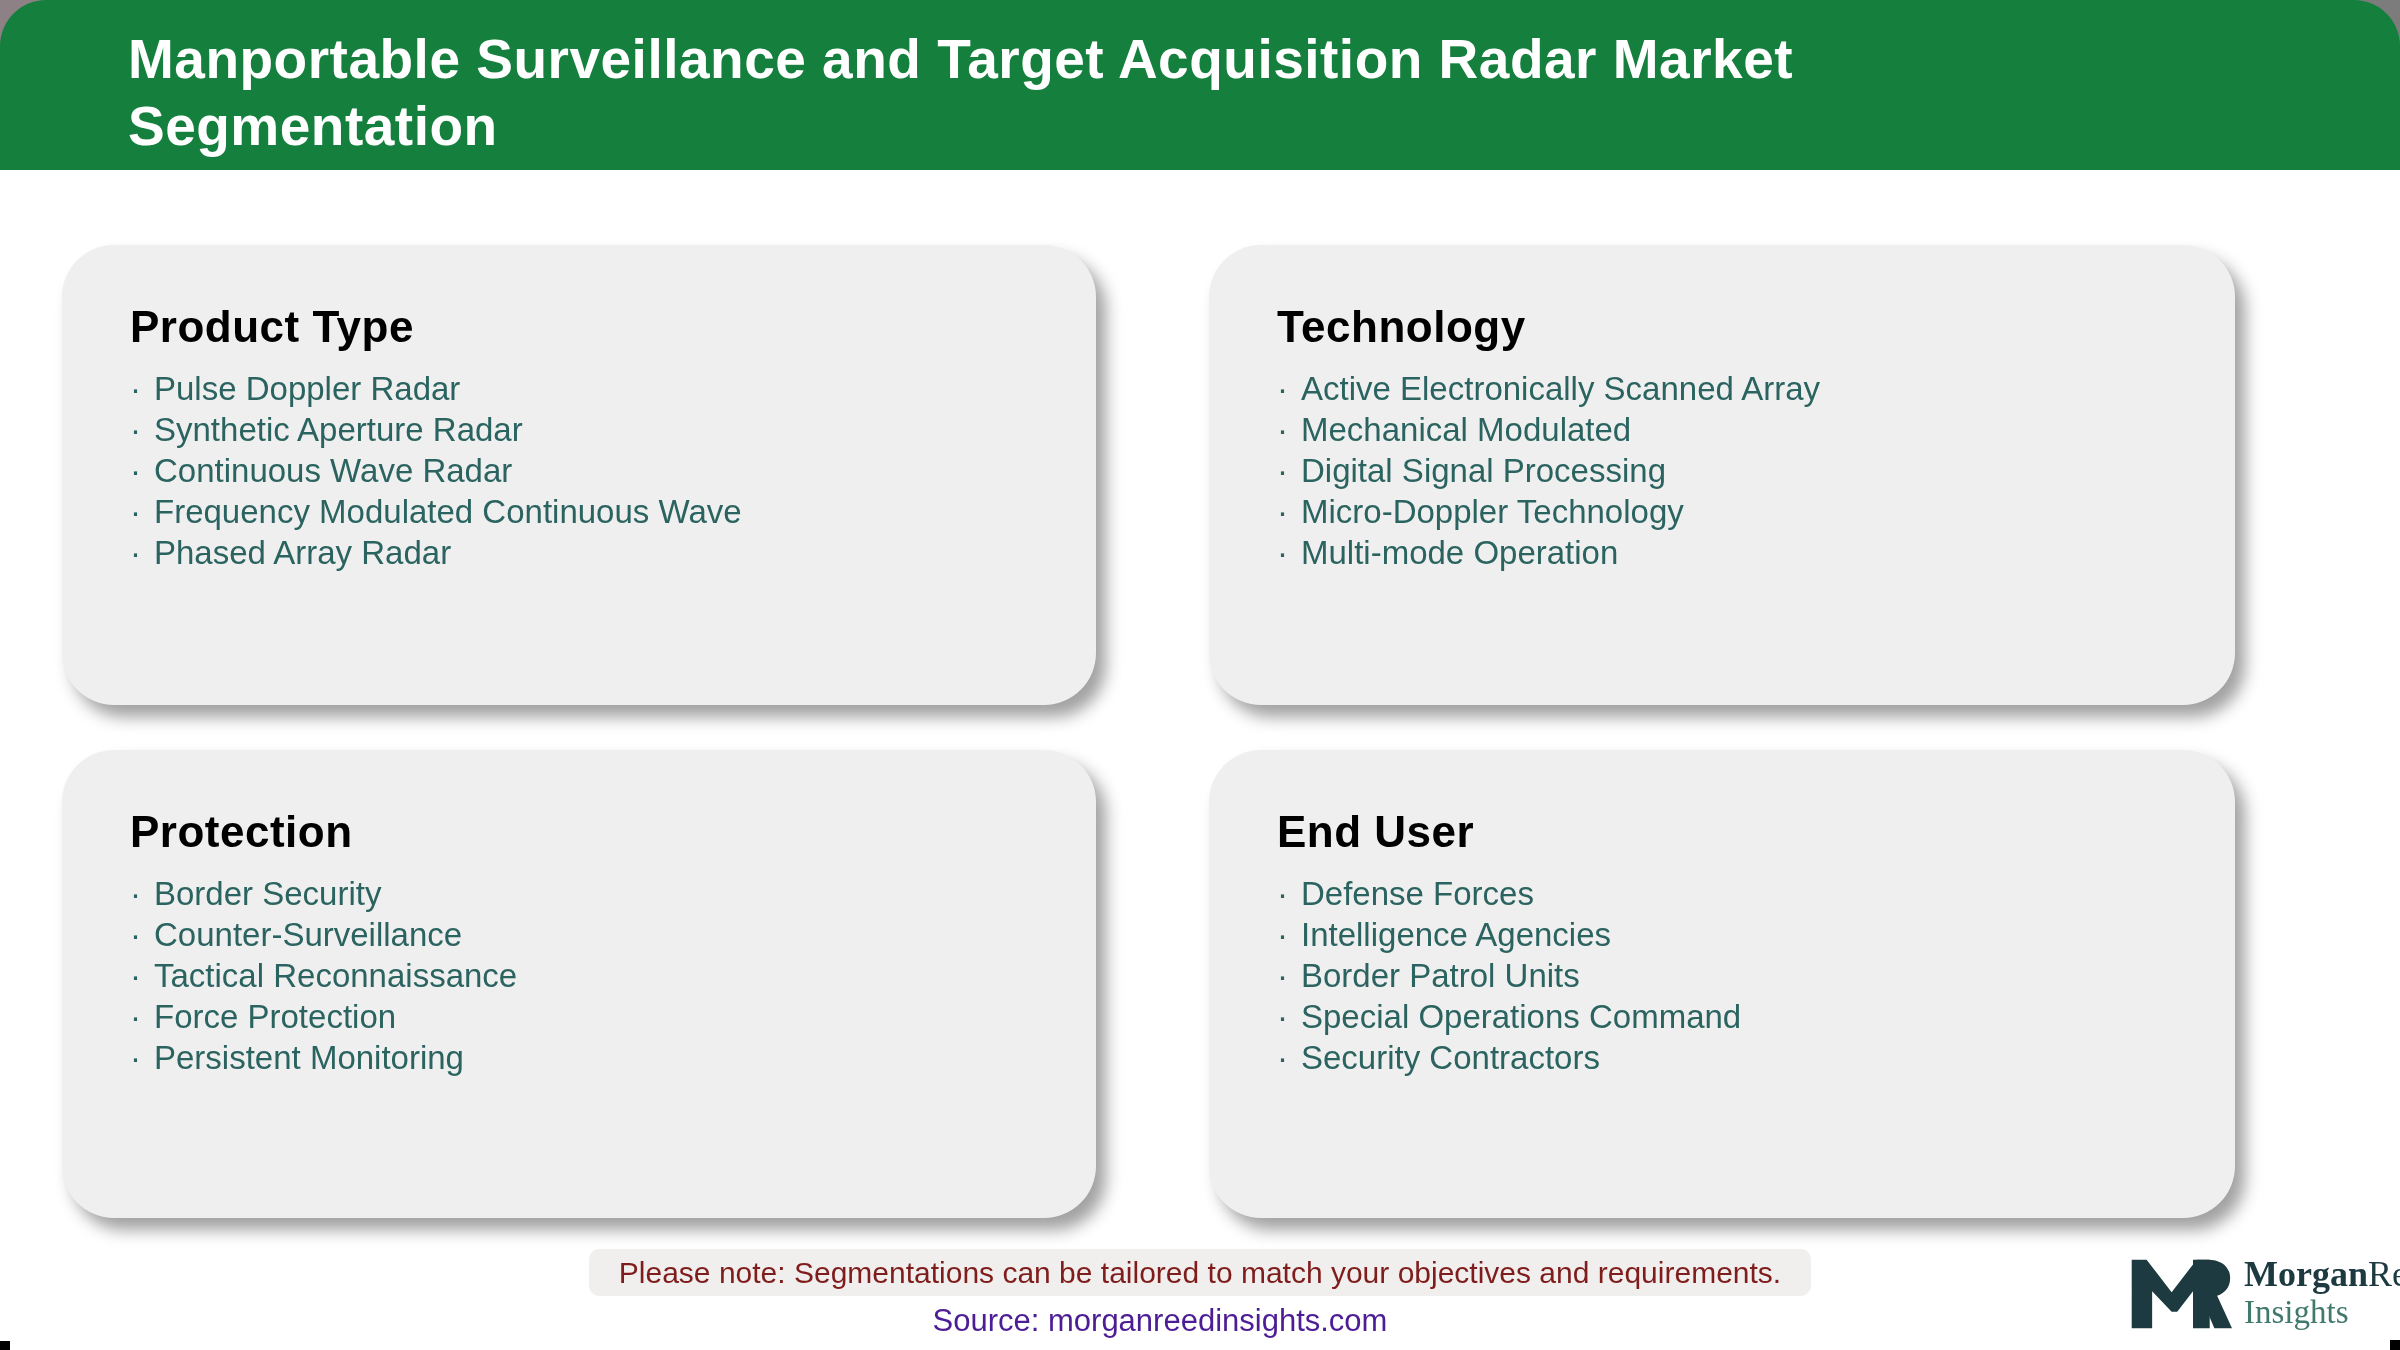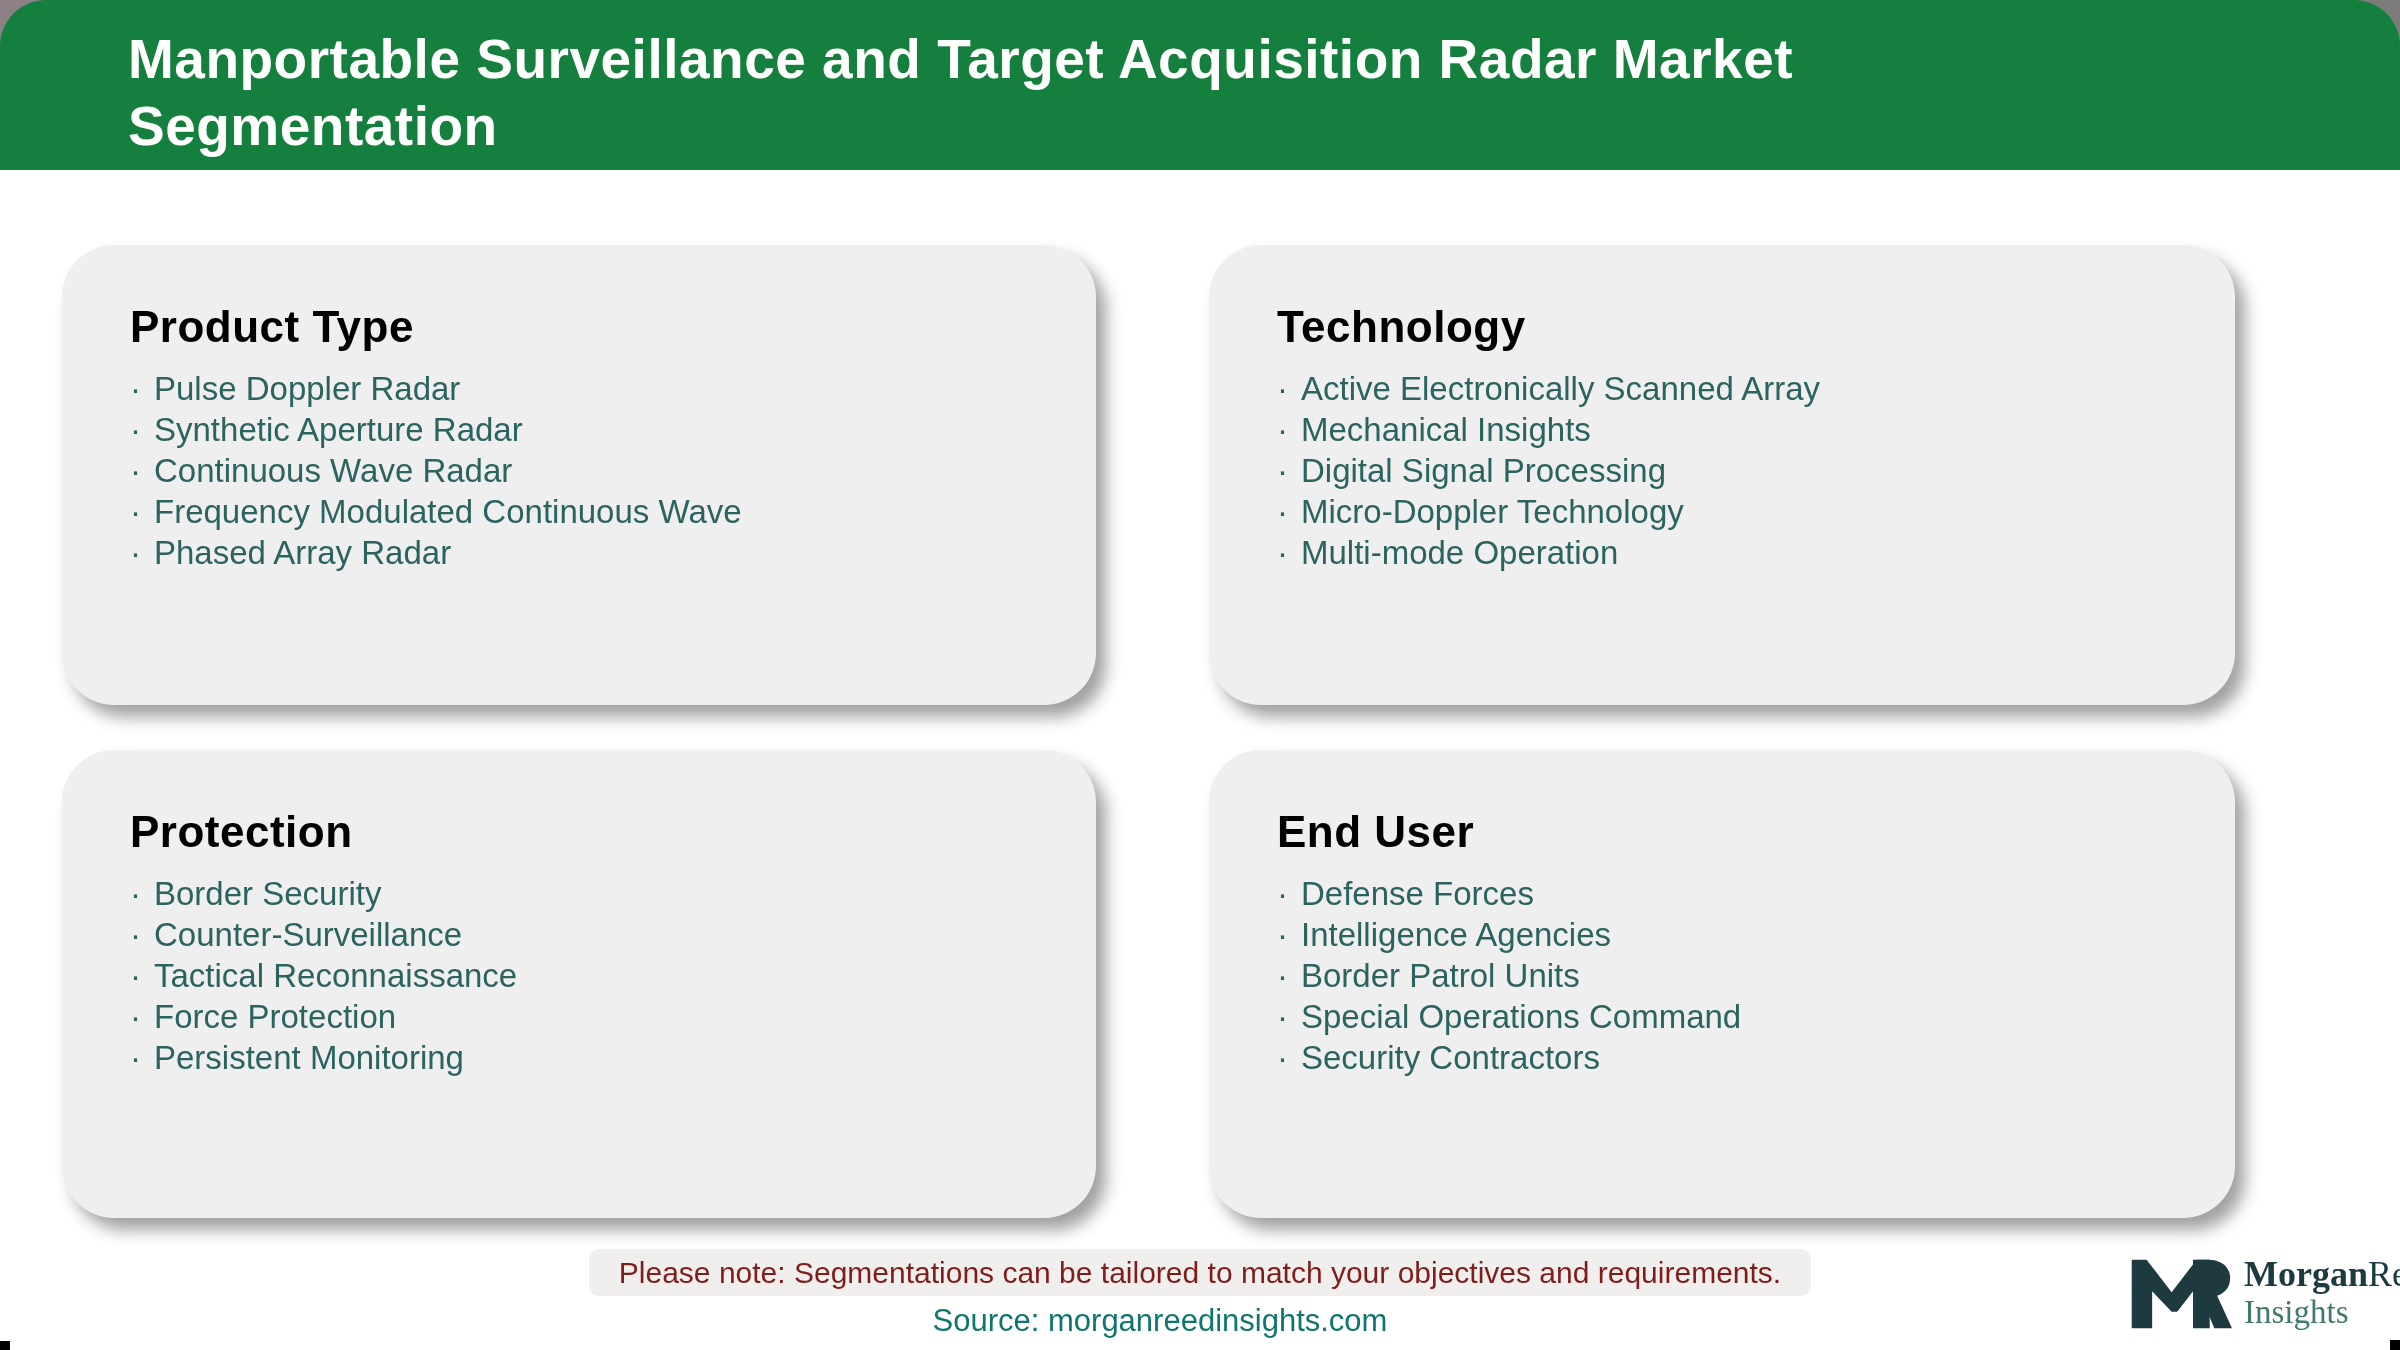--- a/index.html
+++ b/index.html
@@ -28,21 +28,21 @@
   .card ul{list-style:none;margin:14px 0 0 68px;padding:0;
            font-size:33px;line-height:41px;color:#2a635f;font-weight:400;}
   .card li{display:flex;}
   .dot{width:24px;flex:0 0 24px;text-align:left;}
 
   .note{position:absolute;left:589px;top:1249px;width:1222px;height:47px;
         background:#f0efed;border-radius:10px;display:flex;
         align-items:center;justify-content:center;
         color:#7f1d1d;font-size:30px;}
   .source{position:absolute;left:0;top:1303px;width:2320px;
-          text-align:center;color:#0f766e;font-size:31px;}
+          text-align:center;color:#4c1d95;font-size:31px;}
 
   .logo{position:absolute;left:2128px;top:1254px;display:flex;
         align-items:flex-start;gap:12px;}
   .logo-text{display:flex;flex-direction:column;margin-top:2px;}
   .logo-name{font-family:"Liberation Serif","DejaVu Serif",serif;
              font-size:36px;color:#1d3a40;line-height:1.05;}
   .logo-name .bold{font-weight:700;}
   .logo-tagline{font-family:"Liberation Serif","DejaVu Serif",serif;
                 font-size:33px;color:#41796d;line-height:1.1;}
 
@@ -91,21 +91,21 @@
 
 <div class="card c2">
   <h2>Technology</h2>
   <ul>
     <li>
         <span class="dot">·</span>
         <span>Active Electronically Scanned Array</span>
       </li>
     <li>
         <span class="dot">·</span>
-        <span>Mechanical Insights</span>
+        <span>Mechanical Modulated</span>
       </li>
     <li>
         <span class="dot">·</span>
         <span>Digital Signal Processing</span>
       </li>
     <li>
         <span class="dot">·</span>
         <span>Micro-Doppler Technology</span>
       </li>
     <li>

